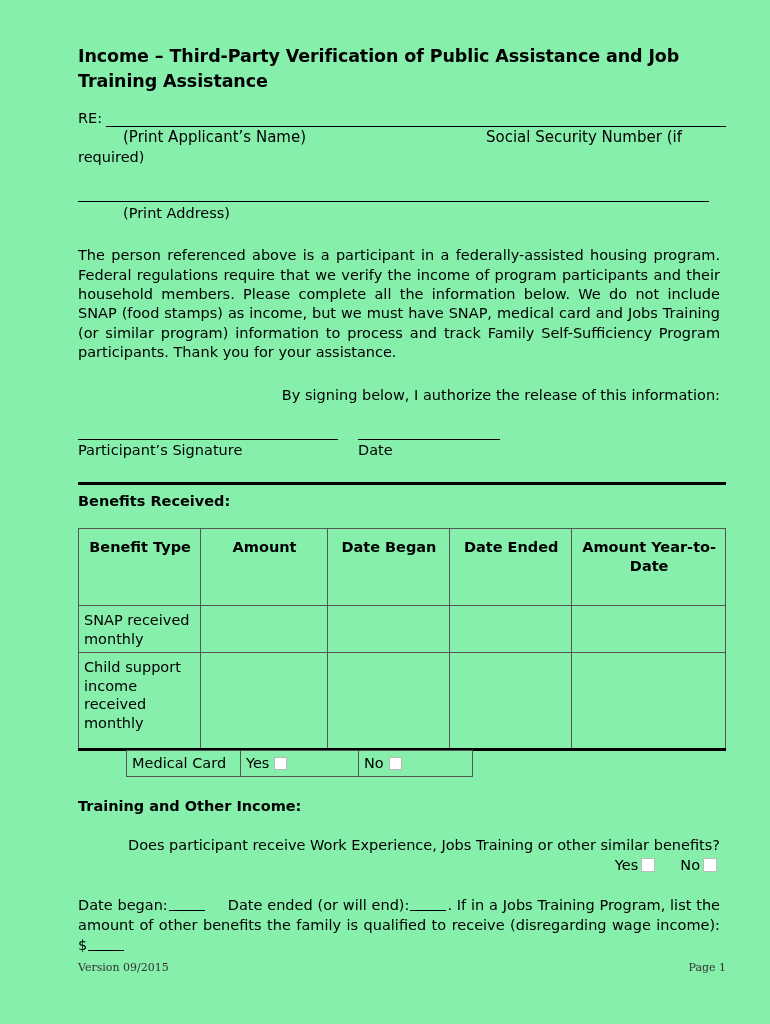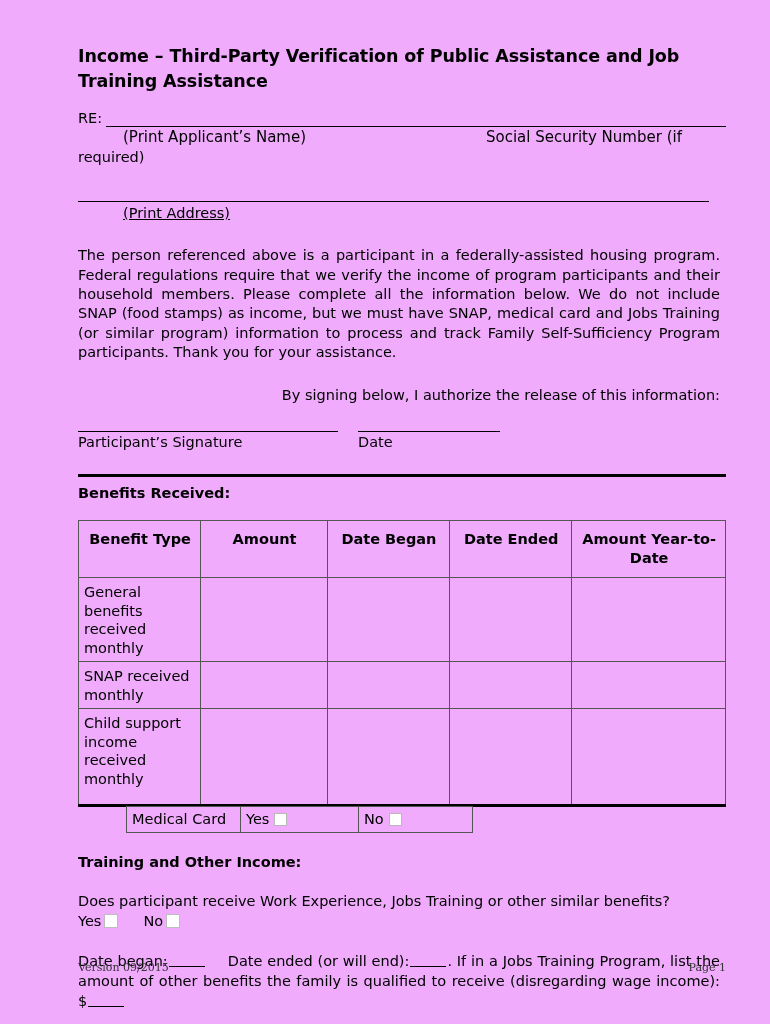--- a/index.html
+++ b/index.html
@@ -13,21 +13,21 @@
     font-family: "DejaVu Sans", sans-serif;
     color: #000000;
     position: relative;
     overflow: hidden;
   }
   .page {
     position: absolute;
     left: 0; top: 0;
     width: 770px;
     height: 1024px;
-    background: #f0abfc;
+    background: #86efac;
   }
   .content {
     position: absolute;
     left: 78px;
     top: 44px;
     width: 648px;
   }
 
   
   .doc-title {
@@ -81,36 +81,35 @@
     border-bottom: 1.4px solid #000;
     height: 0;
     width: 631px;
     margin-top: 34px;
   }
   .addr-caption {
     font-size: 14.5px;
     line-height: 1.32;
     padding-left: 45px;
     margin-top: 2px;
-    text-decoration: underline;
   }
 
   
   .body-par {
     font-size: 14.5px;
     line-height: 1.34;
     text-align: justify;
     margin-top: 23px;
     width: 642px;
   }
   .body-par.nojust { text-align: right; }
 
   
   .sig-block {
-    margin-top: 26px;
+    margin-top: 34px;
     position: relative;
     height: 36px;
   }
   .sig-line-1 {
     position: absolute;
     left: 0; top: 0;
     width: 260px;
     border-bottom: 1.3px solid #000;
   }
   .sig-line-2 {
@@ -157,21 +156,21 @@
     vertical-align: top;
     padding: 5px 4px 4px 5px;
     font-size: 14.5px;
     line-height: 1.28;
   }
   .ben-table th {
     text-align: center;
     font-weight: bold;
     font-size: 14.5px;
     padding-top: 9px;
-    padding-bottom: 3px;
+    padding-bottom: 23px;
   }
   .ben-table thead th { height: 44px; }
   .col-type   { width: 103px; }
   .col-amount { width: 107px; }
   .col-began  { width: 103px; }
   .col-ended  { width: 103px; }
   .col-ytd    { width: 132px; }
 
   .r-general td { height: 74px; }
   .r-snap td    { height: 34px; }
@@ -224,21 +223,21 @@
     margin-top: 21px;
   }
 
   .q-par {
     font-size: 14.5px;
     line-height: 1.38;
     margin-top: 20px;
     width: 642px;
     text-align: justify;
   }
-  .q-par.nojust { text-align: left; }
+  .q-par.nojust { text-align: right; }
   .sp-lg { display: inline-block; width: 22px; }
 
   .blank {
     display: inline-block;
     border-bottom: 1.3px solid #000;
     width: 36px;
     height: 12px;
     vertical-align: -1px;
     margin: 0 1px;
   }
@@ -304,27 +303,20 @@
       <thead>
         <tr>
           <th class="col-type">Benefit Type</th>
           <th class="col-amount">Amount</th>
           <th class="col-began">Date Began</th>
           <th class="col-ended">Date Ended</th>
           <th class="col-ytd">Amount Year-to-Date</th>
         </tr>
       </thead>
       <tbody>
-        <tr class="r-general">
-          <td>General benefits received monthly</td>
-          <td></td>
-          <td></td>
-          <td></td>
-          <td></td>
-        </tr>
         <tr class="r-snap">
           <td>SNAP received monthly</td>
           <td></td>
           <td></td>
           <td></td>
           <td></td>
         </tr>
         <tr class="r-child">
           <td>Child support income received monthly</td>
           <td></td>

